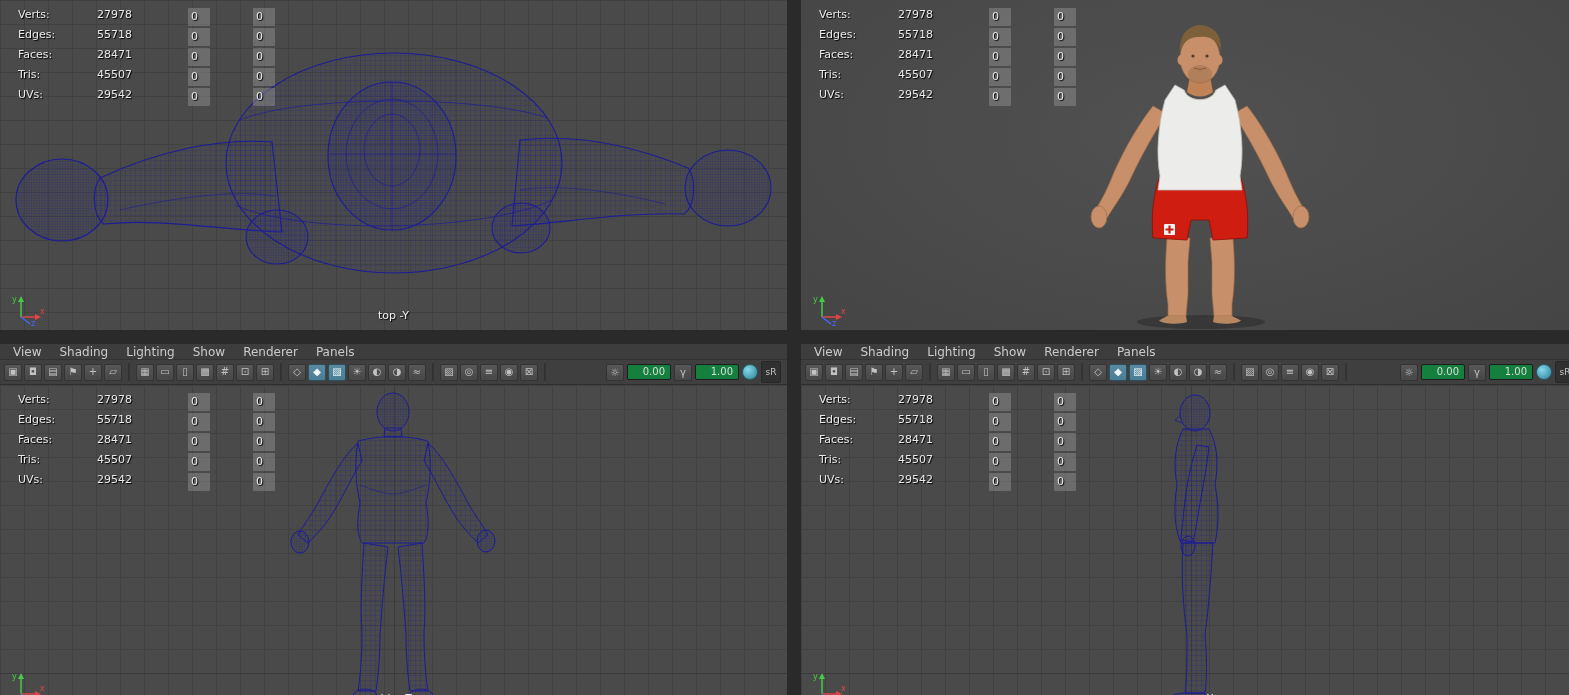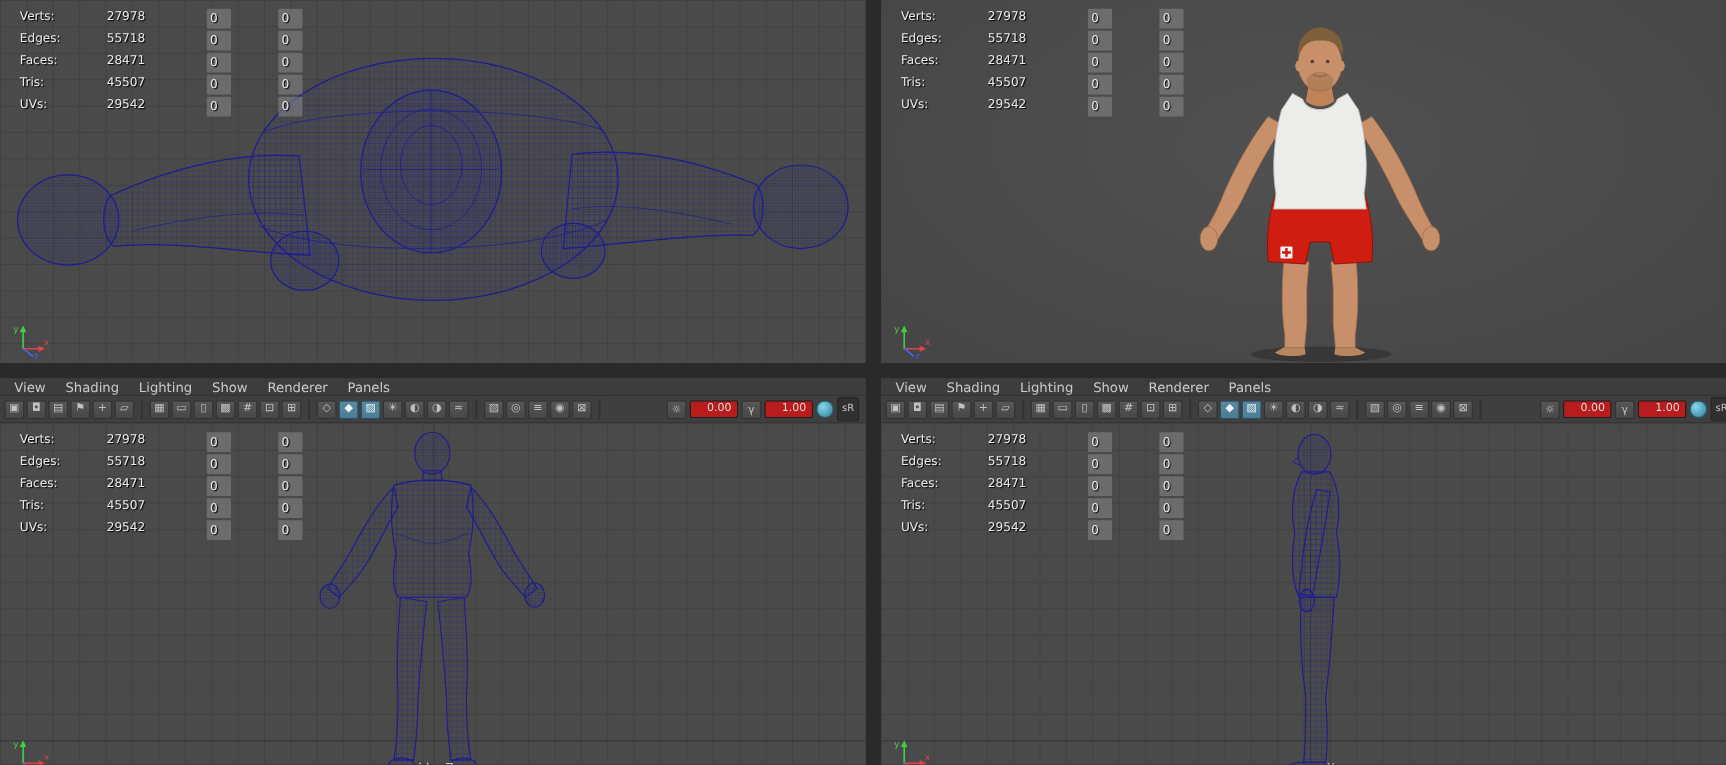--- a/index.html
+++ b/index.html
@@ -39,21 +39,21 @@
     border-bottom:1px solid #2e2e2e;padding:0 4px;gap:2px;overflow:hidden}
   .tb{display:inline-flex;align-items:center;justify-content:center;width:18px;height:17px;
     background:linear-gradient(#575757,#474747);border:1px solid #333;border-radius:2px;
     font-size:10px;line-height:1;color:#c2c2c2;flex:0 0 auto;cursor:default}
   .tb.active{background:linear-gradient(#5a8aa0,var(--active-icon,#4a7d94));color:#eef6fa;border-color:#2c505f}
   .tb.tb-sep{width:2px;height:18px;background:#333;border:none;margin:0 4px;border-radius:0}
   .tb-fields{display:flex;align-items:center;gap:3px;margin-left:auto;padding-right:2px;flex:0 0 auto}
   .tb-mini{display:inline-flex;align-items:center;justify-content:center;width:18px;height:17px;
     background:linear-gradient(#575757,#474747);border:1px solid #333;border-radius:2px;
     font-size:10px;color:#c2c2c2}
-  .tb-field{width:44px;height:16px;background:#b91c1c;border:1px solid #1d1d1d;border-radius:2px;
+  .tb-field{width:44px;height:16px;background:#15803d;border:1px solid #1d1d1d;border-radius:2px;
     color:#dcdcdc;font-size:10px;text-align:right;padding:0 5px;line-height:14px}
   .tb-circle{width:16px;height:16px;border-radius:50%;flex:0 0 auto;
     background:radial-gradient(circle at 35% 35%,#86d8ea,#2e7d96);border:1px solid #23606f}
   .srgb{min-width:20px;height:17px;background:#303030;border:1px solid #262626;color:#c6c6c6;
     font-size:9px;display:inline-flex;align-items:center;justify-content:center;border-radius:2px;padding:10px 2px}
   .model{position:absolute;inset:0;width:100%;height:100%;z-index:2}
 </style>
 </head>
 <body>
 
@@ -127,20 +127,21 @@
     <svg class="axis" width="36" height="36">
       <line x1="11" y1="27" x2="11" y2="10" style="stroke:var(--axis-y)" stroke-width="1.5"></line>
       <path d="M8,12 L11,6 L14,12 Z" style="fill:var(--axis-y)"></path>
       <line x1="11" y1="27" x2="27" y2="27" style="stroke:var(--axis-x)" stroke-width="1.5"></line>
       <path d="M25,24 L31,27 L25,30 Z" style="fill:var(--axis-x)"></path>
       <line x1="11" y1="27" x2="20" y2="34" style="stroke:var(--axis-z)" stroke-width="1.5"></line>
       <text x="2" y="12" font-size="8" style="fill:var(--axis-y)">y</text>
       <text x="30" y="24" font-size="8" style="fill:var(--axis-x)">x</text>
       <text x="21" y="36" font-size="8" style="fill:var(--axis-z)">z</text>
     </svg>
+    <div class="view-label lbl-top">top -Y</div>
   </div>
 
   <div class="pane persp-bg">
     <div class="hud">
 
         <div class="hud-row">
           <span class="hud-label">Verts:</span>
           <span class="hud-v hud-v1">27978</span>
           <span class="hud-v hud-v2">0</span>
           <span class="hud-v hud-v3">0</span>

